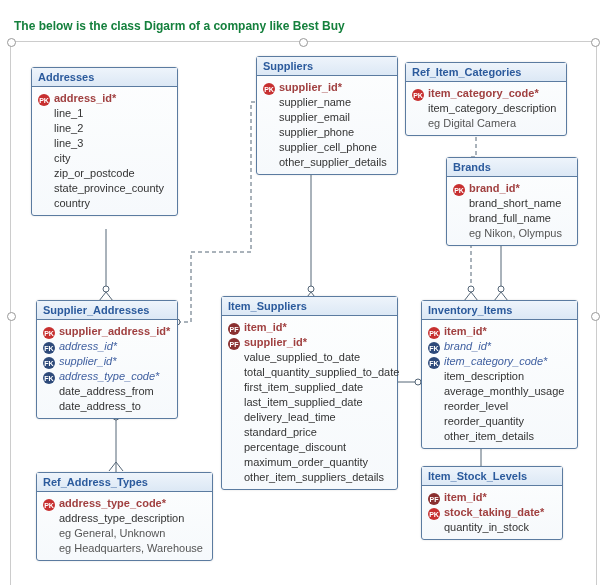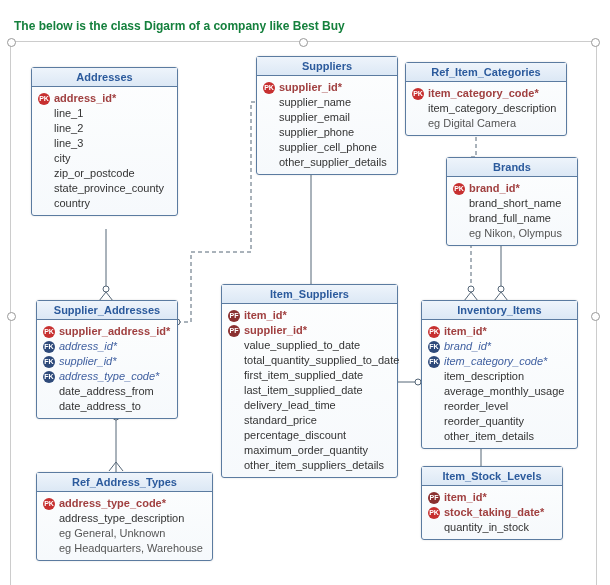--- a/index.html
+++ b/index.html
@@ -1,23 +1,23 @@
 <!DOCTYPE html>
 <html><head>
 <meta charset="utf-8">
 <style>
 body{margin:0;font-family:Arial,sans-serif;font-size:11px;color:#333;background:#fff;width:610px;height:585px;overflow:hidden}
 .title{font-weight:bold;font-size:12px;padding:19px 14px 4px;color:#15803d}
 .canvas{position:relative;margin:4px 10px 10px;width:585px;height:550px;border:1px solid #ccc;background:#fff}
 svg.lines{position:absolute;top:0;left:0;width:100%;height:100%;pointer-events:none}
 .handle{position:absolute;width:7px;height:7px;border:1px solid #999;background:#fff;border-radius:50%}
 .entity{position:absolute;border:1px solid #5b7ba0;background:linear-gradient(#fdfefe,#f6f9fc);border-radius:3px;box-shadow:0 0 2px rgba(0,0,0,.15)}
-.entity-title{background:linear-gradient(#eef4fb,#dce8f5);color:#2b5a9c;font-weight:bold;text-align:center;padding:3px 6px;border-bottom:1px solid #5b7ba0;font-size:11px}
+.entity-title{background:linear-gradient(#eef4fb,#dce8f5);color:#2b5a9c;font-weight:bold;padding:3px 6px;border-bottom:1px solid #5b7ba0;font-size:11px}
 .attrs{padding:4px 6px}
-.attr{display:flex;align-items:center;line-height:15px;white-space:nowrap}
+.attr{display:flex;align-items:flex-end;line-height:15px;white-space:nowrap}
 .ico{display:inline-flex;align-items:center;justify-content:center;width:12px;height:12px;border-radius:50%;font-size:7px;font-weight:bold;color:#fff;margin-right:4px;flex-shrink:0}
 .pk{background:#c73030}
 .fk{background:#2e4a7a}
 .pf{background:#8a3030}
 .sp{display:inline-block;width:12px;margin-right:4px;flex-shrink:0}
 .kname{color:#a04040;font-weight:bold}
 .fname{color:#4060a0;font-style:italic}
 .implied{color:#555}
 </style>
 </head>
@@ -187,21 +187,21 @@
           <span class="sp"></span>
           <span>date_address_from</span>
         </div>
         <div class="attr">
           <span class="sp"></span>
           <span>date_address_to</span>
         </div>
       </div>
 </div>
 
-<div class="entity" style="left:210px;top:242px;width:175px">
+<div class="entity" style="left:210px;top:254px;width:175px">
 <div class="entity-title">Item_Suppliers</div>
 <div class="attrs">
         <div class="attr">
           <span class="ico pf">PF</span>
           <span class="kname">item_id*</span>
         </div>
         <div class="attr">
           <span class="ico pf">PF</span>
           <span class="kname">supplier_id*</span>
         </div>

